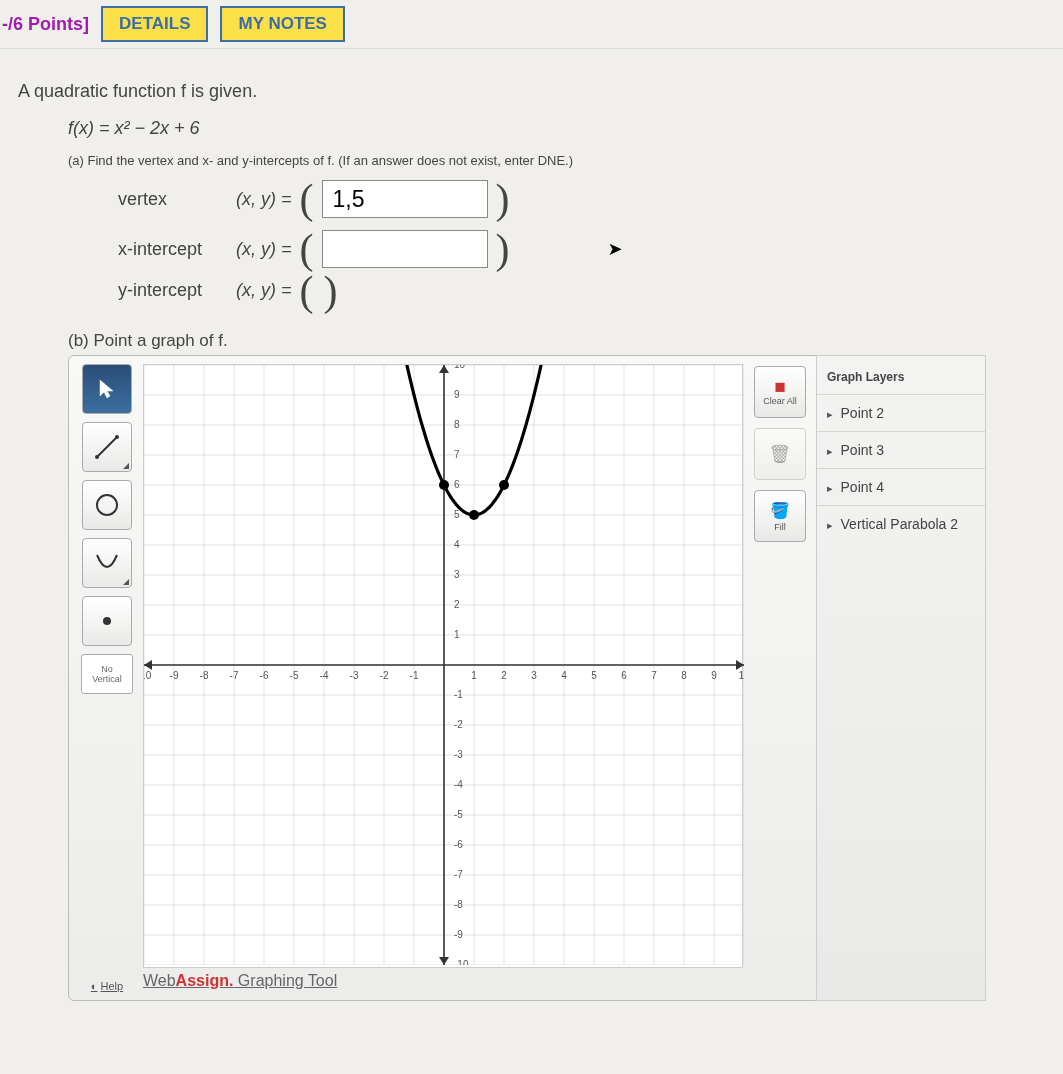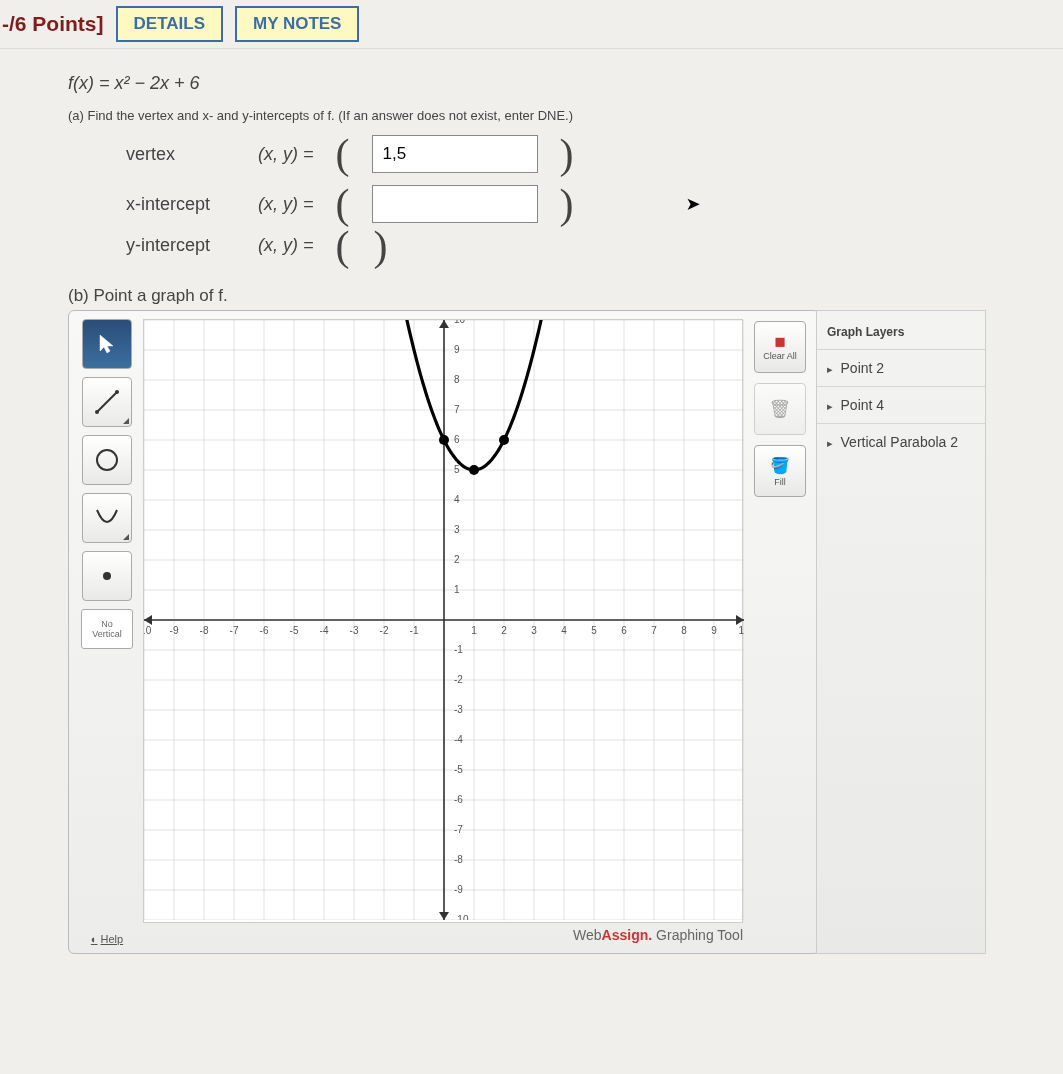--- a/index.html
+++ b/index.html
@@ -12,60 +12,60 @@
   }
   .header-row {
     display: flex;
     align-items: center;
     gap: 12px;
     padding: 6px 0 6px 0;
     border-bottom: 1px solid #ddd;
   }
   .points {
     font-weight: bold;
-    color: #7f1d1d;
-    font-size: 21px;
+    color: #a21caf;
+    font-size: 18px;
     padding-left: 2px;
     text-align: right;
   }
   .hdr-btn {
     border: 2px solid #3b6ea9;
-    background: #fef9c3;
+    background: #fde047;
     color: #3b6ea9;
     font-weight: bold;
     padding: 6px 16px;
     font-size: 17px;
     cursor: pointer;
   }
   .content {
     padding: 24px 8px 0 18px;
   }
   .indent1 { padding-left: 50px; }
   .indent2 { padding-left: 50px; }
   .prompt { margin: 8px 0 16px; font-size: 18px; }
   .eq { font-style: italic; margin-bottom: 14px; font-size: 18px; }
   .part-a { margin-bottom: 0; font-size: 13px; }
   .answer-row {
     display: flex;
     align-items: center;
-    margin: 12px 8px;
-    gap: 20px;
+    margin: 12px 0;
+    gap: 6px;
   }
   .label {
     width: 112px;
     font-size: 18px;
   }
   .xy { font-style: italic; font-size: 18px; }
   .paren { font-size: 42px; font-family: 'Times New Roman', serif; color: #444; line-height: 0; padding: 0 2px;}
   .ans-input {
     width: 166px;
     height: 38px;
     border: 1px solid #888;
     background: #fff;
-    font-size: 17px;
+    font-size: 23px;
     padding: 4px 10px;
   }
   .part-b { margin: 30px 0 4px; }
   .graph-wrap {
     display: flex;
     gap: 0;
   }
   .tool-frame {
     background: linear-gradient(#f8f8f6,#ececea);
     border: 1px solid #bbb;
@@ -148,40 +148,41 @@
   .gl-item {
     padding: 10px 10px;
     border-top: 1px solid #d7d7d2;
     font-size: 14px; color:#444;
     cursor:pointer;
   }
   .gl-item::before {
     content: "▸"; color:#555; margin-right: 8px; font-size:11px;
   }
   .footer {
-    text-align:right; font-size:14px; color:#666; padding: 4px 0 2px;
+    text-align:left; font-size:16px; color:#666; padding: 4px 0 2px; text-decoration: underline;
   }
   .footer b { color:#c33; }
   .cursor-arrow {
     position: absolute;
     font-size: 18px;
     color: #000;
     pointer-events: none;
   }
 </style>
 </head>
 <body>
 
 <div class="header-row">
   <span class="points">-/6 Points]</span>
   <button class="hdr-btn">DETAILS</button>
   <button class="hdr-btn">MY NOTES</button>
 </div>
 
 <div class="content">
+  <div class="prompt">A quadratic function f is given.</div>
 
   <div class="indent1">
     <div class="eq">f(x) = x² − 2x + 6</div>
     <div class="part-a">(a) Find the vertex and x- and y-intercepts of f. (If an answer does not exist, enter DNE.)</div>
 
     <div class="indent2">
       <div class="answer-row">
         <span class="label">vertex</span>
         <span class="xy">(x, y) = </span>
         <span class="paren">(</span>
@@ -366,19 +367,20 @@
             <span style="font-size:16px;">🪣</span>
             <span>Fill</span>
           </div>
         </div>
 
       </div>
 
       <div class="gl-panel">
         <div class="gl-header">Graph Layers</div>
         <div class="gl-item">Point 2</div>
+        <div class="gl-item">Point 3</div>
         <div class="gl-item">Point 4</div>
         <div class="gl-item">Vertical Parabola 2</div>
       </div>
     </div>
 
   </div>
 </div>
 
 </body></html>

